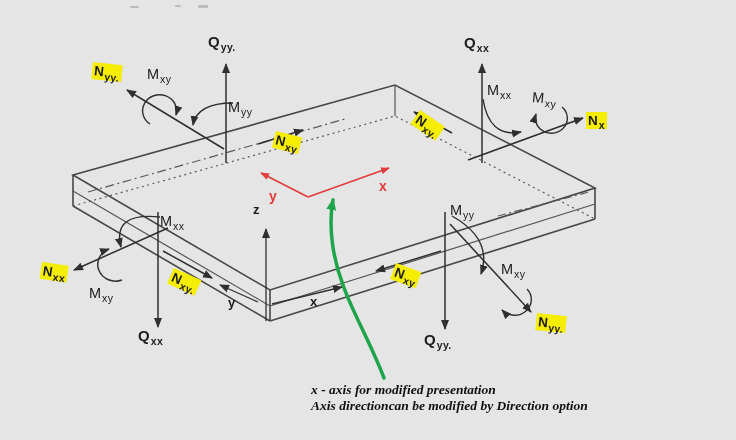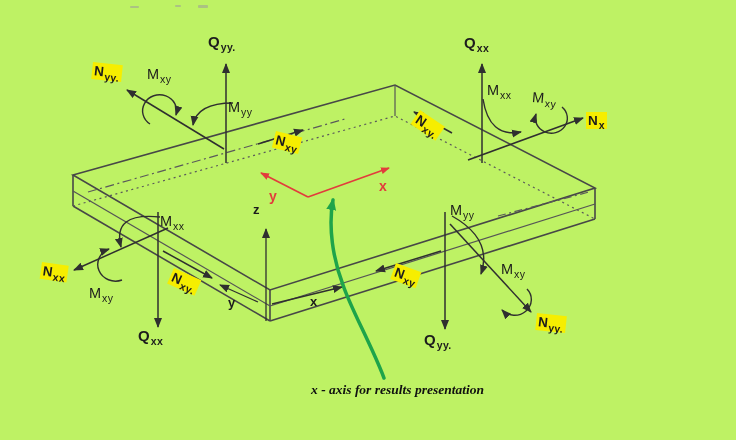--- a/index.html
+++ b/index.html
@@ -1,16 +1,16 @@
 <!DOCTYPE html>
 <html><head>
 <meta charset="utf-8">
 <style>
   html,body{margin:0;padding:0;background:#fff;}
-  .stage{position:relative;width:736px;height:440px;background:#bef264;
+  .stage{position:relative;width:736px;height:440px;background:#e5e5e5;
          font-family:"Liberation Sans",sans-serif;overflow:hidden;}
   .stage svg{position:absolute;left:0;top:0;}
   .lbl{position:absolute;color:#1c1c1c;white-space:nowrap;line-height:1;transform-origin:left top;}
   .lbl .m{font-weight:700;font-size:15px;}
   .lbl .s{font-weight:700;font-size:10.5px;position:relative;top:4px;margin-left:1px;letter-spacing:.4px;}
   .lbl.mlab .m{font-size:14.5px;font-weight:500;}
   .lbl.mlab .s{font-weight:500;}
   .lbl.hl{background:#f6ee00;padding:0 2px 1px 2px;}
   .lbl.hl .m{font-size:13.5px;}
   .axl{position:absolute;font-weight:700;font-size:13px;color:#1c1c1c;line-height:1;}
@@ -164,16 +164,17 @@
     <span class="m">Q</span><span class="s">yy.</span>
   </div>
 
   <div class="axl" style="left:253px;top:203px;">z</div>
   <div class="axl" style="left:228px;top:296px;">y</div>
   <div class="axl" style="left:310px;top:295px;">x</div>
   <div class="axl red" style="left:379px;top:179px;">x</div>
   <div class="axl red" style="left:269px;top:189px;">y</div>
 
   <div class="caption">
-    <div>x - axis for results presentation</div>
+    <div>x - axis for modified presentation</div>
+    <div>Axis directioncan be modified by Direction option</div>
   </div>
 
 </div>
 
 </body></html>

